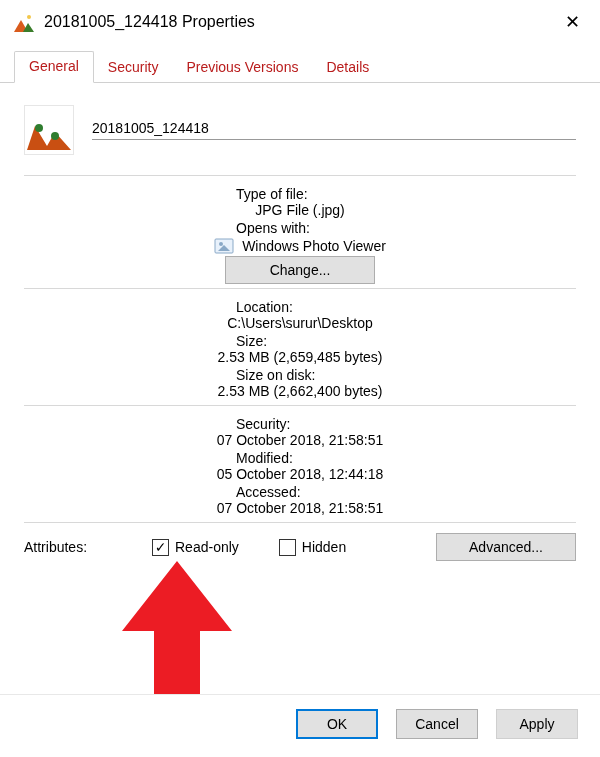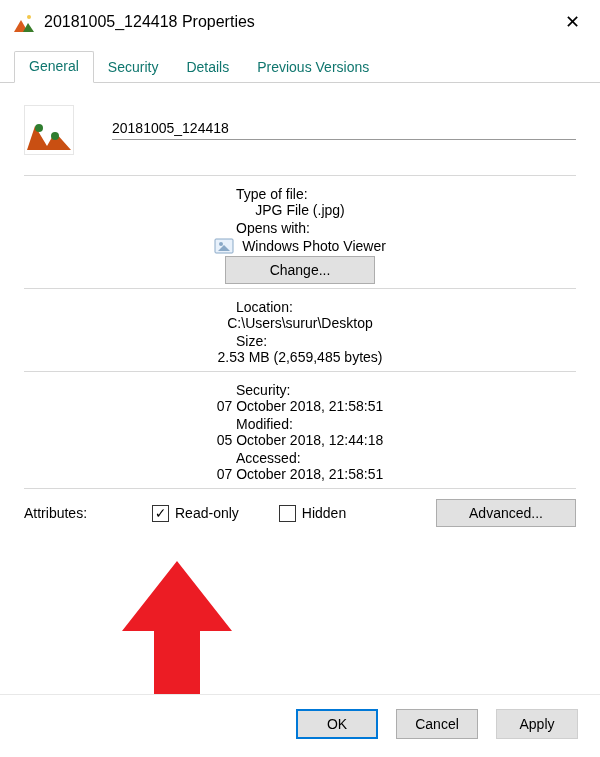--- a/index.html
+++ b/index.html
@@ -49,38 +49,38 @@
     display: flex;
     align-items: flex-end;
     padding: 0 14px;
     border-bottom: 1px solid #d0d0d0;
     height: 34px;
     margin-top: 8px;
   }
   .tab {
     padding: 6px 14px 8px 14px;
     font-size: 14px;
-    color: #0f766e;
+    color: #b91c1c;
     cursor: default;
     position: relative;
     top: 1px;
   }
   .tab.active {
     border: 1px solid #d0d0d0;
     border-bottom: 1px solid #fff;
     background: #fff;
     border-radius: 2px 2px 0 0;
   }
   .content {
     padding: 10px 24px 0 24px;
   }
   .header-row {
     display: flex;
     align-items: center;
-    gap: 38px;
+    gap: 18px;
     padding: 12px 0 16px 0;
   }
   .file-thumb {
     width: 48px;
     height: 48px;
     border: 1px solid #e6e6e6;
     background: #fff;
     position: relative;
   }
   .name-field {
@@ -199,22 +199,22 @@
         <circle cx="15" cy="5" r="2" fill="#f3c74a"></circle>
       </svg>
     </div>
     <div class="title-text">20181005_124418 Properties</div>
     <div class="close-x">✕</div>
   </div>
 
   <div class="tabs">
     <div class="tab active">General</div>
     <div class="tab">Security</div>
+    <div class="tab">Previous Versions</div>
     <div class="tab">Details</div>
-    <div class="tab">Previous Versions</div>
   </div>
 
   <div class="content">
 
     <div class="header-row">
       <div class="file-thumb">
         <svg viewBox="0 0 48 48" width="48" height="48">
           <rect x="0" y="0" width="48" height="48" fill="#ffffff"></rect>
           <polygon points="2,44 10,20 22,40 30,26 46,44" fill="#c94f12"></polygon>
           <circle cx="14" cy="22" r="4" fill="#2f7d2f"></circle>
@@ -249,20 +249,24 @@
     <hr class="sep">
 
     <div class="row">
       <div class="label-col">Location:</div>
       <div class="val-col">C:\Users\surur\Desktop</div>
     </div>
     <div class="row">
       <div class="label-col">Size:</div>
       <div class="val-col">2.53 MB (2,659,485 bytes)</div>
     </div>
+    <div class="row">
+      <div class="label-col">Size on disk:</div>
+      <div class="val-col">2.53 MB (2,662,400 bytes)</div>
+    </div>
 
     <hr class="sep">
 
     <div class="row">
       <div class="label-col">Security:</div>
       <div class="val-col">07 October 2018, 21:58:51</div>
     </div>
     <div class="row">
       <div class="label-col">Modified:</div>
       <div class="val-col">05 October 2018, 12:44:18</div>

